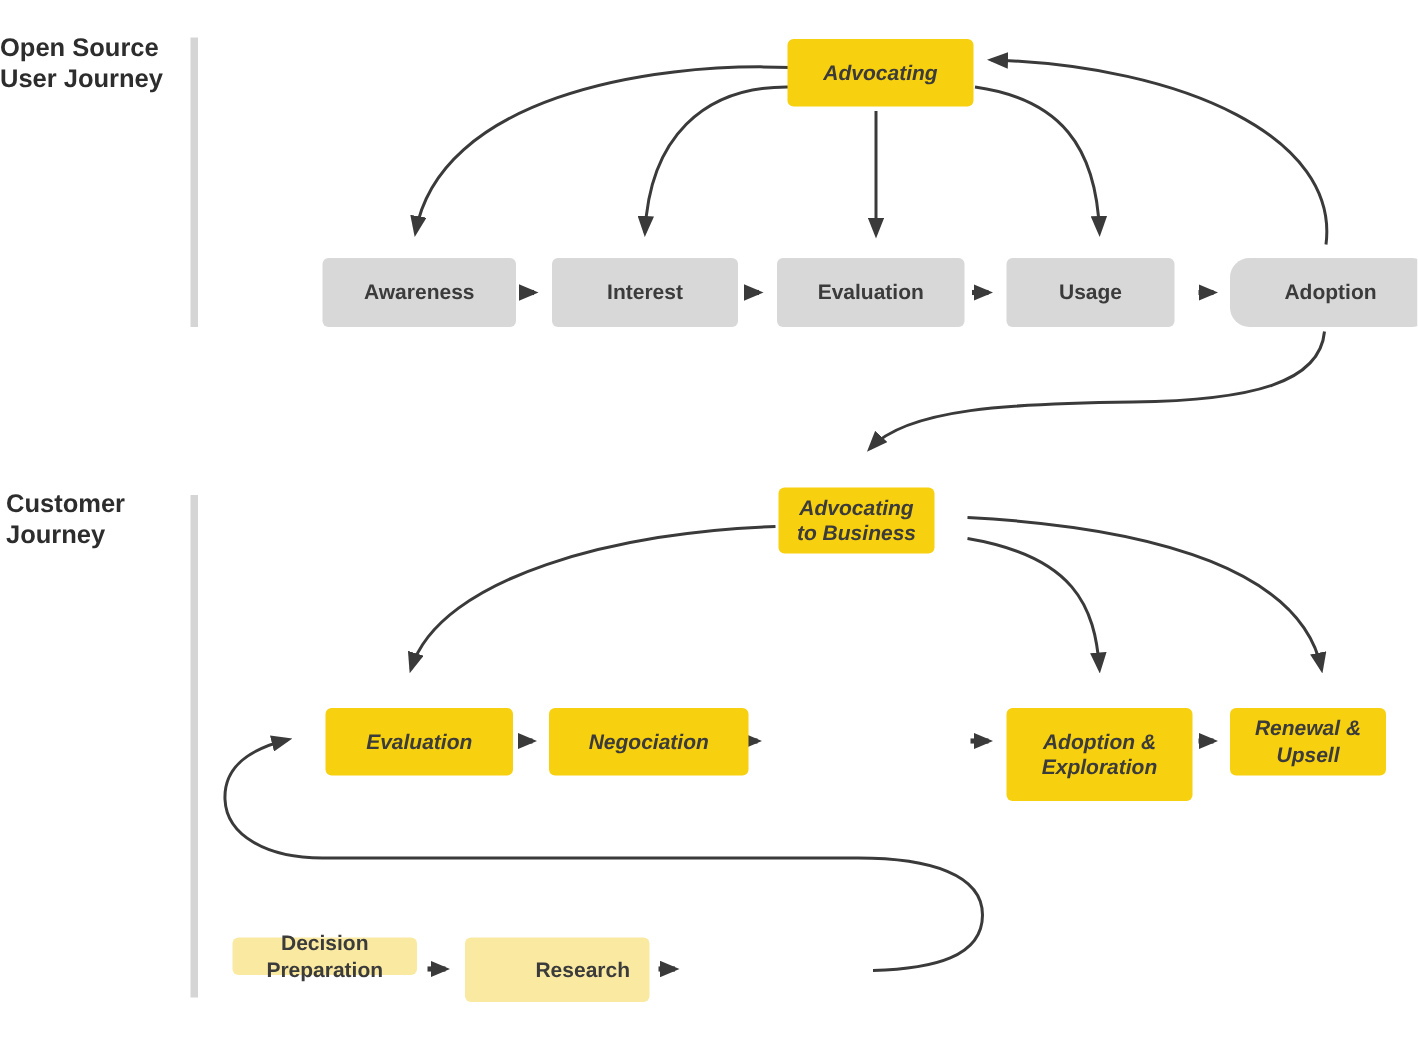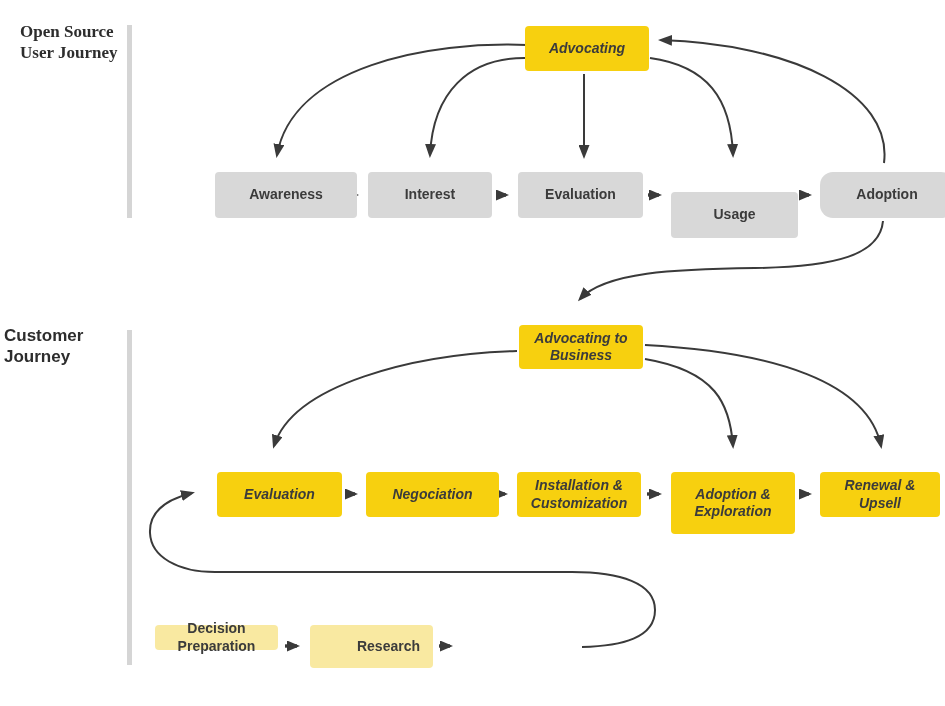--- a/index.html
+++ b/index.html
@@ -72,41 +72,40 @@
     <path class="conn" d="M 647,494 L 659,494" marker-end="url(#ahb)"></path>
     <path class="conn" d="M 799,494 L 809,494" marker-end="url(#ahb)"></path>
 
     <path class="conn" d="M 285,646 L 297,646" marker-end="url(#ahb)"></path>
     <path class="conn" d="M 439,646 L 450,646" marker-end="url(#ahb)"></path>
   </svg>
 
   <div class="vbar" style="top:25px;height:193px;"></div>
   <div class="vbar" style="top:330px;height:335px;"></div>
 
-  <div class="section-title" style="left:20px;top:22px;font-family:Liberation Serif, serif;">
+  <div class="section-title" style="left:0;top:22px;">
     <span>Open Source</span>
     <span>User Journey</span>
   </div>
   <div class="section-title" style="left:4px;top:326px;">
     <span>Customer</span>
     <span>Journey</span>
   </div>
 
   <div class="box yellow" style="left:525px;top:26px;width:124px;height:45px;">Advocating</div>
 
-  <div class="box gray" style="left:215px;top:172px;width:142px;height:46px;">Awareness</div>
+  <div class="box gray" style="left:215px;top:172px;width:129px;height:46px;">Awareness</div>
   <div class="box gray" style="left:368px;top:172px;width:124px;height:46px;">Interest</div>
   <div class="box gray" style="left:518px;top:172px;width:125px;height:46px;">Evaluation</div>
-  <div class="box gray" style="left:671px;top:172px;width:127px;height:46px;margin-top:20px;">Usage</div>
+  <div class="box gray" style="left:671px;top:172px;width:112px;height:46px;">Usage</div>
   <div class="box gray" style="left:820px;top:172px;width:134px;height:46px;border-radius:13px;">Adoption</div>
 
-  <div class="box yellow" style="left:519px;top:325px;width:124px;height:44px;">Advocating to Business</div>
+  <div class="box yellow" style="left:519px;top:325px;width:104px;height:44px;">Advocating to Business</div>
 
   <div class="box yellow" style="left:217px;top:472px;width:125px;height:45px;">Evaluation</div>
   <div class="box yellow" style="left:366px;top:472px;width:133px;height:45px;">Negociation</div>
-  <div class="box yellow" style="left:517px;top:472px;width:124px;height:45px;">Installation &amp; Customization</div>
   <div class="box yellow" style="left:671px;top:472px;width:124px;height:62px;">Adoption &amp; Exploration</div>
-  <div class="box yellow" style="left:820px;top:472px;width:120px;height:45px;">Renewal &amp; Upsell</div>
+  <div class="box yellow" style="left:820px;top:472px;width:104px;height:45px;">Renewal &amp; Upsell</div>
 
   <div class="box pale" style="left:155px;top:625px;width:123px;height:25px;">Decision Preparation</div>
   <div class="box pale" style="left:310px;top:625px;width:123px;height:43px;padding-left:40px;">Research</div>
 
 </div>
 
 </body></html>

